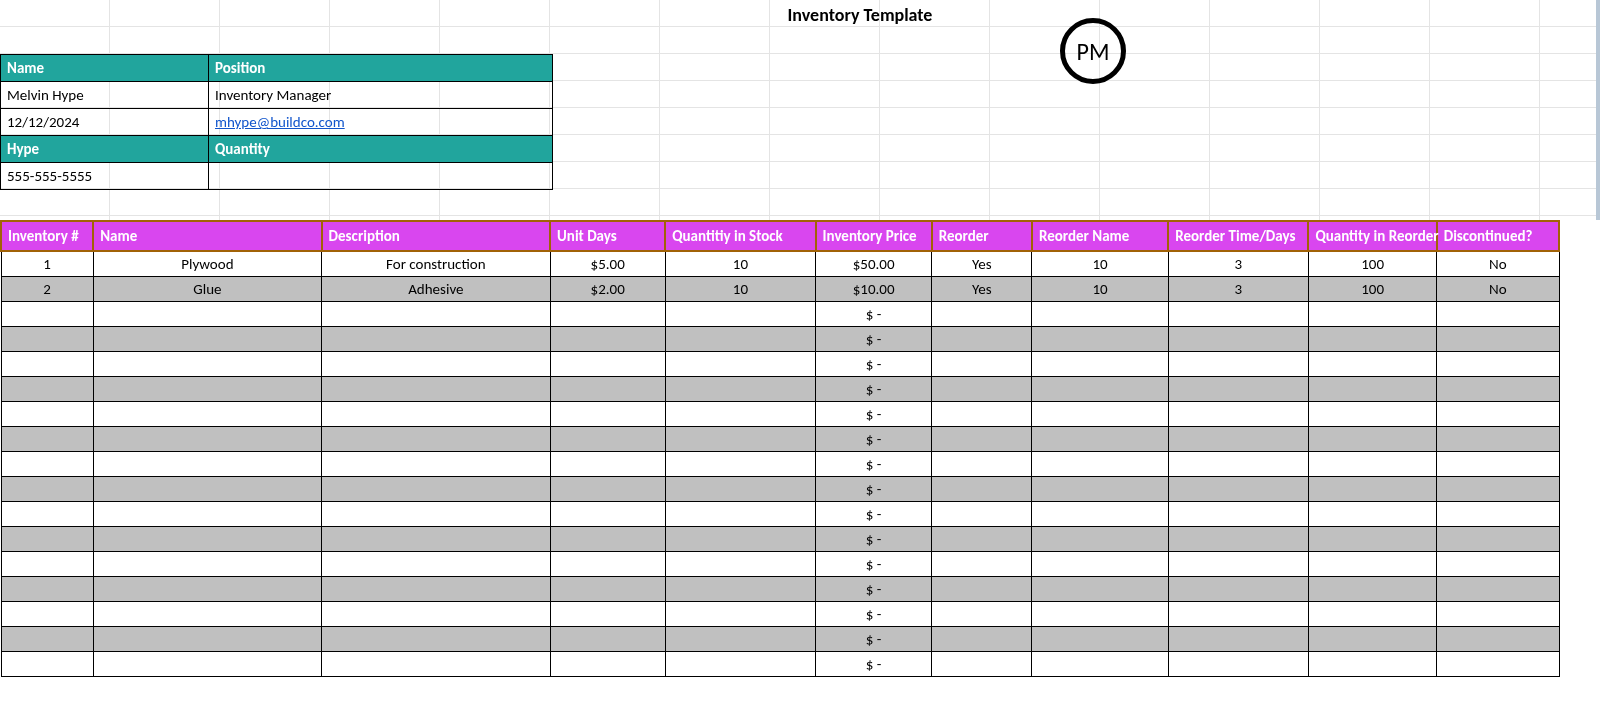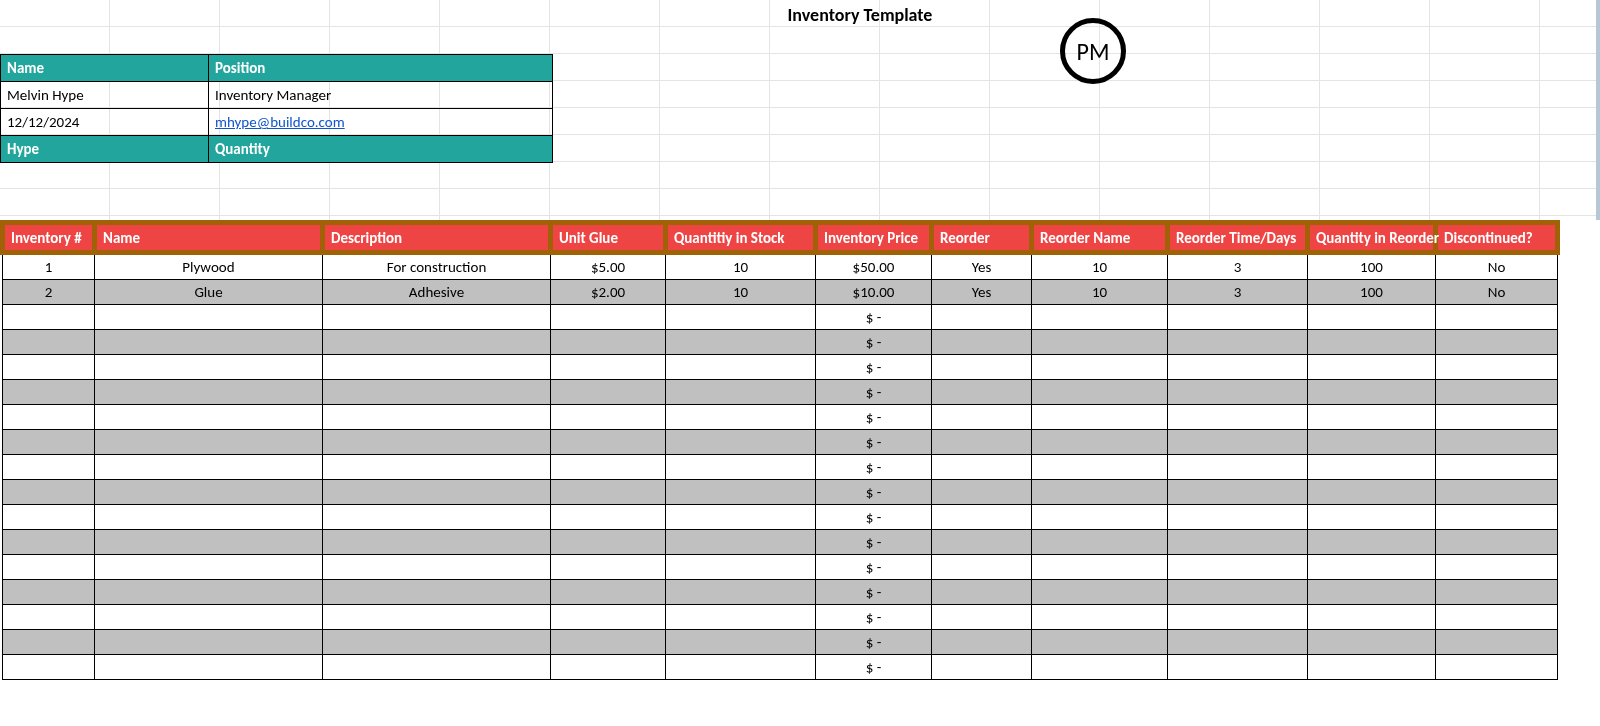--- a/index.html
+++ b/index.html
@@ -46,22 +46,22 @@
   .pm-circle {
     width:66px; height:66px; border:5px solid #000; border-radius:50%;
     display:flex; align-items:center; justify-content:center;
     font-weight:normal; font-size:24px;
   }
   .pm-text { font-weight:600; font-size:30px; }
 
   
   table.inv { border-collapse:collapse; width:1560px; table-layout:fixed; }
   table.inv th {
-    background:#ef4444; color:#fff; font-weight:bold; font-size:15px;
-    border:5px solid #a16207; padding:0 6px; height:30px; text-align:left; white-space:nowrap;
+    background:#d946ef; color:#fff; font-weight:bold; font-size:15px;
+    border:2px solid #a16207; padding:0 6px; height:30px; text-align:left; white-space:nowrap;
   }
   table.inv td {
     border:1px solid #000; padding:3px 6px; height:25px; font-size:15px;
     text-align:center;
   }
   table.inv tr.alt td { background:#c0c0c0; }
 
   
   .col-inv   { width:92px;  }
   .col-name  { width:228px; }
@@ -92,20 +92,24 @@
         <td class="c1">Melvin Hype</td>
         <td class="c2">Inventory Manager</td>
       </tr>
       <tr>
         <td class="c1">12/12/2024</td>
         <td class="c2"><a href="#">mhype@buildco.com</a></td>
       </tr>
       <tr>
         <td class="hdr c1">Hype</td>
         <td class="hdr c2">Quantity</td>
+      </tr>
+      <tr>
+        <td class="c1">555-555-5555</td>
+        <td class="c2"></td>
       </tr>
     </tbody>
       </table>
 
     <div class="title-block">Inventory Template</div>
 
     <div class="logo-block">
       <div class="pm-circle">PM</div>
     </div>
   </div>
@@ -122,21 +126,21 @@
         <col class="col-relvl">
       <col class="col-redays">
         <col class="col-reqty">
         <col class="col-disc">
     </colgroup>
     <thead>
       <tr>
         <th>Inventory #</th>
         <th>Name</th>
         <th>Description</th>
-        <th>Unit Glue</th>
+        <th>Unit Days</th>
         <th>Quantitiy in Stock</th>
         <th>Inventory Price</th>
         <th>Reorder</th>
         <th>Reorder Name</th>
         <th>Reorder Time/Days</th>
         <th>Quantity in Reorder</th>
         <th>Discontinued?</th>
       </tr>
     </thead>
     <tbody id="inv-body">

